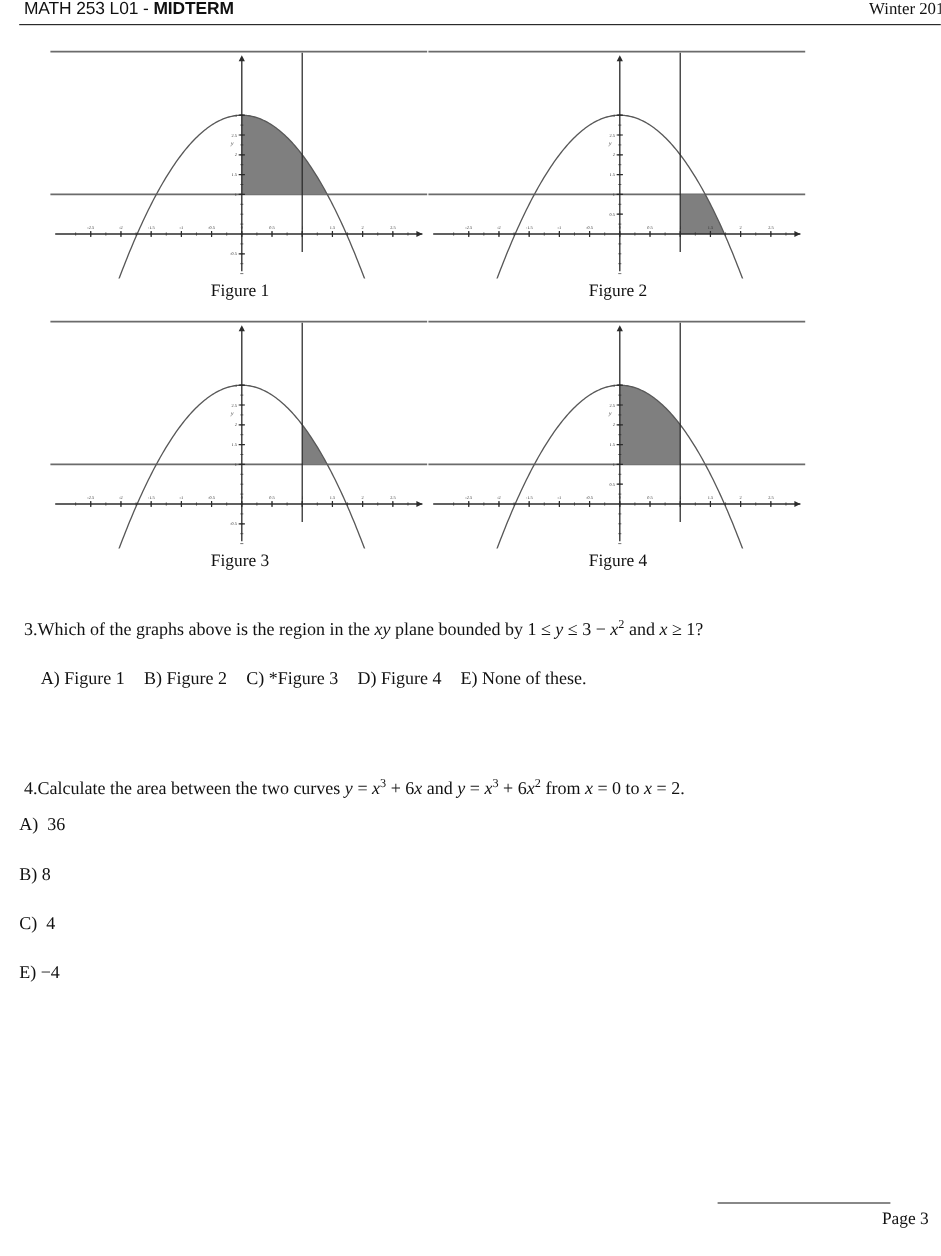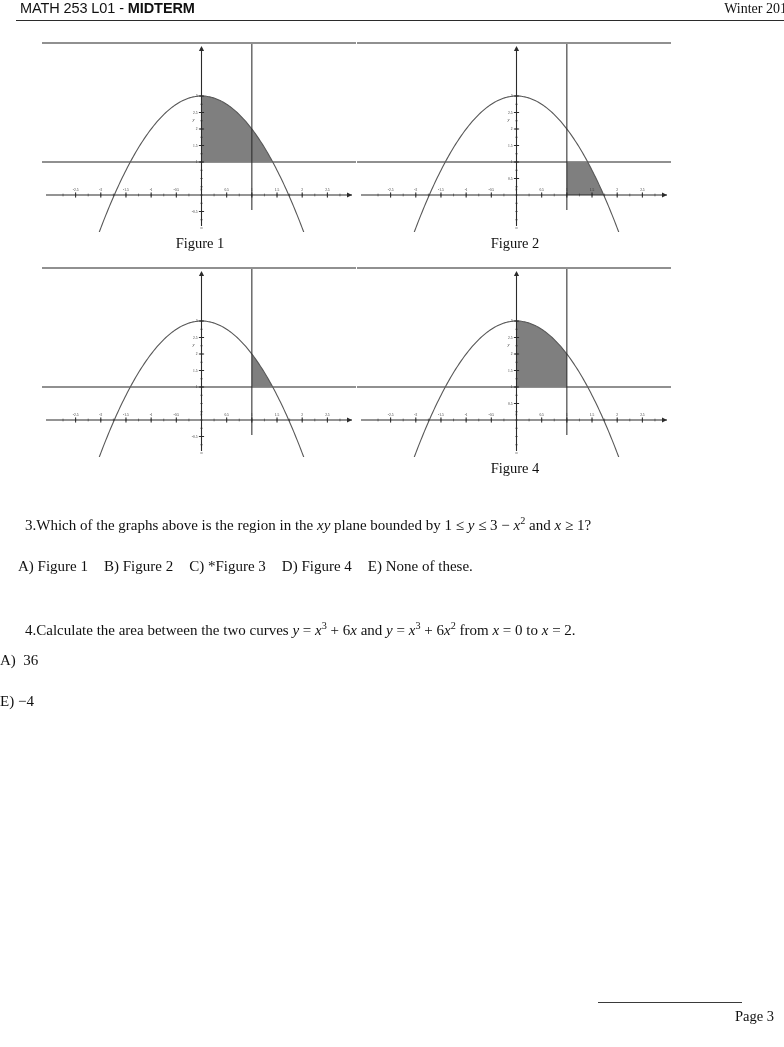--- a/index.html
+++ b/index.html
@@ -35,28 +35,28 @@
   .figcell.col2{left:355px;}
   .figsvg{display:block;width:320px;height:192px;}
   .figcap{
     position:absolute;left:0;top:195px;width:320px;
     text-align:center;font-size:14.5px;
   }
   
   .qblock{position:absolute;left:0;width:784px;}
   .qstem{
     font-size:15px;line-height:1.25;
-    padding-left:9px;text-indent:0;white-space:nowrap;margin-left:16px;
+    padding-left:20px;text-indent:0;white-space:nowrap;
   }
   .qnum{display:inline;}
   .choices-inline{
-    font-size:15px;padding-left:18px;white-space:nowrap;
+    font-size:15px;padding-left:34px;white-space:nowrap;
   }
   .choices-inline .ch{display:inline-block;margin-right:16px;}
-  .choices-stack{}
+  .choices-stack{padding-left:16px;}
   .choices-stack .ch{
     font-size:15px;height:41px;line-height:41px;white-space:nowrap;
   }
   
   .mi{font-style:italic;}
   .supn{font-size:0.68em;vertical-align:super;font-style:normal;}
   
   #footer{position:absolute;left:0;top:1002px;width:784px;}
   #footer .rule{
     position:absolute;right:42px;top:0;width:144px;height:0;
@@ -337,20 +337,21 @@
           <line x1="160.2" y1="105.5" x2="162.8" y2="105.5" stroke="#2b2b2b" stroke-width="0.55"></line>
           <line x1="160.2" y1="97.25" x2="162.8" y2="97.25" stroke="#2b2b2b" stroke-width="0.55"></line>
           <line x1="160.2" y1="89" x2="162.8" y2="89" stroke="#2b2b2b" stroke-width="0.55"></line>
           <line x1="160.2" y1="80.75" x2="162.8" y2="80.75" stroke="#2b2b2b" stroke-width="0.55"></line>
           <line x1="160.2" y1="72.5" x2="162.8" y2="72.5" stroke="#2b2b2b" stroke-width="0.55"></line>
           <line x1="160.2" y1="64.25" x2="162.8" y2="64.25" stroke="#2b2b2b" stroke-width="0.55"></line>
           <line x1="160.2" y1="56" x2="162.8" y2="56" stroke="#2b2b2b" stroke-width="0.55"></line>
           <text x="153.5" y="80.75" text-anchor="middle" font-size="4.6" font-style="italic" fill="#2b2b2b" font-family="&quot;Liberation Serif&quot;, serif">y</text>
           <line x1="211.85087719298247" y1="170" x2="211.85087719298247" y2="4" stroke="#2b2b2b" stroke-width="1.05"></line>
         </svg>
+      <div class="figcap">Figure 3</div>
     </div>
     <div class="figcell col2">
       <svg class="figsvg" viewBox="0 0 320 192">
           <line x1="2" y1="3" x2="316" y2="3" stroke="#6b6b6b" stroke-width="1.5"></line>
           <line x1="2" y1="122" x2="316" y2="122" stroke="#6b6b6b" stroke-width="1.6"></line>
           <path d="M 161.5 122 L 161.5 56 L 162.21929824561403 56.00673469387756 L 162.93859649122808 56.0269387755102 L 163.65789473684208 56.06061224489797 L 164.37719298245614 56.10775510204081 L 165.0964912280702 56.16836734693878 L 165.81578947368422 56.24244897959184 L 166.53508771929828 56.33 L 167.25438596491227 56.43102040816328 L 167.9736842105263 56.54551020408162 L 168.69298245614036 56.67346938775509 L 169.41228070175438 56.81489795918367 L 170.1315789473684 56.96979591836734 L 170.85087719298244 57.13816326530612 L 171.5701754385965 57.32000000000001 L 172.28947368421055 57.51530612244899 L 173.00877192982455 57.72408163265307 L 173.7280701754386 57.94632653061224 L 174.44736842105263 58.182040816326534 L 175.16666666666666 58.43122448979592 L 175.8859649122807 58.69387755102041 L 176.6052631578947 58.97 L 177.32456140350877 59.259591836734685 L 178.04385964912282 59.562653061224495 L 178.76315789473685 59.879183673469385 L 179.4824561403509 60.20918367346938 L 180.2017543859649 60.55265306122449 L 180.92105263157893 60.90959183673469 L 181.640350877193 61.28 L 182.359649122807 61.663877551020406 L 183.07894736842104 62.06122448979592 L 183.79824561403507 62.472040816326526 L 184.51754385964912 62.89632653061224 L 185.23684210526318 63.33408163265307 L 185.95614035087718 63.785306122448986 L 186.67543859649123 64.25 L 187.39473684210526 64.72816326530612 L 188.1140350877193 65.21979591836734 L 188.83333333333334 65.72489795918368 L 189.55263157894737 66.2434693877551 L 190.2719298245614 66.77551020408163 L 190.99122807017545 67.32102040816328 L 191.71052631578948 67.88 L 192.42982456140354 68.45244897959185 L 193.14912280701753 69.03836734693877 L 193.86842105263156 69.63775510204083 L 194.58771929824562 70.25061224489795 L 195.30701754385964 70.8769387755102 L 196.02631578947367 71.51673469387755 L 196.7456140350877 72.16999999999999 L 197.46491228070175 72.83673469387755 L 198.1842105263158 73.5169387755102 L 198.90350877192984 74.21061224489796 L 199.62280701754383 74.91775510204081 L 200.3421052631579 75.63836734693878 L 201.06140350877192 76.37244897959184 L 201.78070175438597 77.12 L 202.5 77.88102040816327 L 203.21929824561403 78.65551020408164 L 203.93859649122808 79.4434693877551 L 204.6578947368421 80.24489795918367 L 205.37719298245617 81.05979591836734 L 206.09649122807016 81.88816326530612 L 206.8157894736842 82.73 L 207.53508771929825 83.58530612244897 L 208.25438596491227 84.45408163265307 L 208.9736842105263 85.33632653061224 L 209.69298245614036 86.23204081632653 L 210.41228070175438 87.14122448979592 L 211.13157894736844 88.06387755102041 L 211.85087719298247 89 L 211.85087719298247 122 Z" fill="#7f7f7f" stroke="none"></path>
           <path d="M 56.26666666666667 200.14729999999997 L 57.4625 196.88983906250002 L 58.65833333333334 193.66960625 L 59.85416666666668 190.48660156249997 L 61.05 187.340825 L 62.24583333333334 184.23227656249998 L 63.441666666666656 181.16095625000003 L 64.6375 178.1268640625 L 65.83333333333333 175.13 L 67.02916666666667 172.1703640625 L 68.225 169.24795625000002 L 69.42083333333333 166.36277656250002 L 70.61666666666667 163.514825 L 71.8125 160.7041015625 L 73.00833333333333 157.93060625 L 74.20416666666668 155.19433906249998 L 75.4 152.4953 L 76.59583333333333 149.8334890625 L 77.79166666666666 147.20890625 L 78.9875 144.62155156250003 L 80.18333333333334 142.071425 L 81.37916666666666 139.55852656250002 L 82.57499999999999 137.08285625000002 L 83.77083333333333 134.6444140625 L 84.96666666666665 132.24320000000003 L 86.16250000000001 129.87921406249998 L 87.35833333333335 127.55245624999999 L 88.55416666666667 125.2629265625 L 89.75 123.010625 L 90.94583333333333 120.79555156250001 L 92.14166666666668 118.61770625 L 93.3375 116.4770890625 L 94.53333333333333 114.37370000000001 L 95.72916666666666 112.30753906250001 L 96.925 110.27860625000002 L 98.12083333333334 108.2869015625 L 99.31666666666666 106.332425 L 100.5125 104.4151765625 L 101.70833333333334 102.53515625 L 102.90416666666667 100.6923640625 L 104.10000000000001 98.8868 L 105.29583333333335 97.11846406250001 L 106.49166666666667 95.38735625000001 L 107.6875 93.6934765625 L 108.88333333333333 92.03682500000001 L 110.07916666666668 90.41740156249999 L 111.275 88.83520625000001 L 112.47083333333333 87.2902390625 L 113.66666666666666 85.78250000000001 L 114.8625 84.3119890625 L 116.05833333333334 82.87870625 L 117.25416666666666 81.4826515625 L 118.45 80.123825 L 119.64583333333333 78.80222656250001 L 120.84166666666667 77.51785625000001 L 122.0375 76.27071406249999 L 123.23333333333335 75.06079999999999 L 124.42916666666667 73.88811406250001 L 125.625 72.75265625 L 126.82083333333334 71.65442656249999 L 128.01666666666665 70.593425 L 129.2125 69.56965156249998 L 130.40833333333336 68.58310624999999 L 131.60416666666666 67.6337890625 L 132.8 66.7217 L 133.99583333333334 65.84683906250001 L 135.19166666666666 65.00920624999999 L 136.3875 64.2088015625 L 137.58333333333331 63.44562499999999 L 138.77916666666667 62.7196765625 L 139.975 62.03095625 L 141.17083333333332 61.379464062500006 L 142.36666666666667 60.76520000000001 L 143.5625 60.18816406250001 L 144.75833333333333 59.648356250000006 L 145.95416666666665 59.14577656250002 L 147.14999999999998 58.680425 L 148.34583333333333 58.252301562499994 L 149.54166666666666 57.86140625 L 150.73749999999998 57.50773906250001 L 151.9333333333333 57.19130000000001 L 153.1291666666667 56.9120890625 L 154.32500000000002 56.67010625 L 155.52083333333334 56.465351562500004 L 156.7166666666667 56.29782499999999 L 157.9125 56.1675265625 L 159.10833333333335 56.07445625 L 160.30416666666667 56.018614062500006 L 161.5 56 L 162.69583333333333 56.018614062500006 L 163.89166666666665 56.07445625 L 165.08749999999998 56.1675265625 L 166.28333333333336 56.29782499999999 L 167.47916666666669 56.465351562500004 L 168.675 56.67010625 L 169.87083333333334 56.9120890625 L 171.06666666666666 57.1913 L 172.2625 57.50773906250001 L 173.45833333333331 57.86140624999999 L 174.65416666666664 58.252301562499994 L 175.85 58.680425 L 177.04583333333332 59.145776562500004 L 178.24166666666667 59.648356250000006 L 179.4375 60.18816406250001 L 180.63333333333333 60.76520000000001 L 181.82916666666665 61.37946406249999 L 183.025 62.03095625 L 184.22083333333336 62.71967656250001 L 185.41666666666669 63.44562499999999 L 186.6125 64.20880156250001 L 187.80833333333334 65.00920624999999 L 189.00416666666666 65.84683906250001 L 190.20000000000002 66.72170000000001 L 191.39583333333331 67.6337890625 L 192.5916666666667 68.58310625 L 193.7875 69.56965156249998 L 194.98333333333335 70.593425 L 196.17916666666667 71.6544265625 L 197.375 72.75265625 L 198.57083333333333 73.88811406250001 L 199.76666666666665 75.06079999999999 L 200.96249999999998 76.27071406249999 L 202.15833333333336 77.51785625000001 L 203.35416666666666 78.80222656249998 L 204.55 80.123825 L 205.7458333333333 81.48265156249998 L 206.94166666666666 82.87870625 L 208.1375 84.31198906249999 L 209.33333333333331 85.78249999999998 L 210.52916666666664 87.2902390625 L 211.725 88.83520624999998 L 212.92083333333335 90.41740156250002 L 214.11666666666667 92.03682500000002 L 215.3125 93.6934765625 L 216.50833333333333 95.38735625000001 L 217.70416666666665 97.11846406250001 L 218.9 98.88680000000001 L 220.0958333333333 100.69236406249999 L 221.29166666666666 102.53515624999997 L 222.4875 104.41517656250001 L 223.68333333333334 106.33242499999999 L 224.87916666666663 108.28690156249996 L 226.075 110.27860625000002 L 227.27083333333331 112.30753906249998 L 228.4666666666667 114.37370000000004 L 229.66250000000002 116.47708906250003 L 230.85833333333335 118.61770625 L 232.0541666666667 120.79555156250005 L 233.25 123.01062500000002 L 234.44583333333333 125.2629265625 L 235.64166666666668 127.55245625000005 L 236.8375 129.87921406250004 L 238.0333333333333 132.2432 L 239.22916666666666 134.64441406249998 L 240.425 137.08285625000005 L 241.62083333333334 139.55852656250002 L 242.8166666666667 142.07142500000006 L 244.01249999999996 144.62155156249995 L 245.20833333333331 147.20890625 L 246.40416666666664 149.83348906249998 L 247.60000000000002 152.49530000000004 L 248.79583333333335 155.1943390625 L 249.99166666666667 157.93060624999998 L 251.18749999999997 160.70410156249994 L 252.38333333333333 163.514825 L 253.57916666666665 166.3627765625 L 254.775 169.24795625000004 L 255.97083333333327 172.1703640624999 L 257.16666666666663 175.13 L 258.36250000000007 178.12686406250006 L 259.55833333333334 181.16095625000003 L 260.7541666666667 184.23227656250012 L 261.95 187.34082499999994 L 263.14583333333337 190.48660156250003 L 264.34166666666664 193.66960625 L 265.5375 196.8898390625001 L 266.73333333333335 200.14730000000003" fill="none" stroke="#585858" stroke-width="1.1"></path>
           <line x1="6" y1="155" x2="312" y2="155" stroke="#2b2b2b" stroke-width="1.1"></line>
           <path d="M 312 155 l -5 -2.6 l 0 5.2 z" fill="#2b2b2b"></path>
           <line x1="35.62280701754386" y1="152.4" x2="35.62280701754386" y2="157.6" stroke="#2b2b2b" stroke-width="1"></line>
@@ -437,24 +438,26 @@
   </div>
 </div>
 
 <div class="qblock" style="top:515px;">
   <div class="qstem"><span class="qnum">3.</span><span>Which of the graphs above is the region in the </span><span class="mi">xy</span><span> plane bounded by </span><span>1 ≤ </span><span class="mi">y</span><span> ≤ 3 − </span><span class="mi">x</span><span class="supn">2</span><span> and </span><span class="mi">x</span><span> ≥ 1?</span></div>
   <div class="choices-inline" style="margin-top:23px;">
     <span class="ch"><span>A)</span> <span>Figure 1</span></span><span class="ch"><span>B)</span> <span>Figure 2</span></span><span class="ch"><span>C)</span> <span>*Figure 3</span></span><span class="ch"><span>D)</span> <span>Figure 4</span></span><span class="ch"><span>E)</span> <span>None of these.</span></span>
   </div>
 </div>
 
-<div class="qblock" style="top:620px;">
+<div class="qblock" style="top:648px;">
   <div class="qstem"><span class="qnum">4.</span><span>Calculate the area between the two curves </span><span class="mi">y</span><span> = </span><span class="mi">x</span><span class="supn">3</span><span> + 6</span><span class="mi">x</span><span> and </span><span class="mi">y</span><span> = </span><span class="mi">x</span><span class="supn">3</span><span> + 6</span><span class="mi">x</span><span class="supn">2</span><span> from </span><span class="mi">x</span><span> = 0 </span><span>to </span><span class="mi">x</span><span> = 2.</span></div>
   <div class="choices-stack">
     <div class="ch"><span>A)</span>&nbsp; <span>36</span></div>
+    <div class="ch"><span>B)</span> <span>8</span></div>
+    <div class="ch"><span>C)</span>&nbsp; <span>4</span></div>
     <div class="ch"><span>E)</span> <span>−4</span></div>
   </div>
 </div>
 
 <div id="footer">
   <div class="rule"></div>
   <div class="pg">Page 3</div>
 </div>
 
 </body></html>

